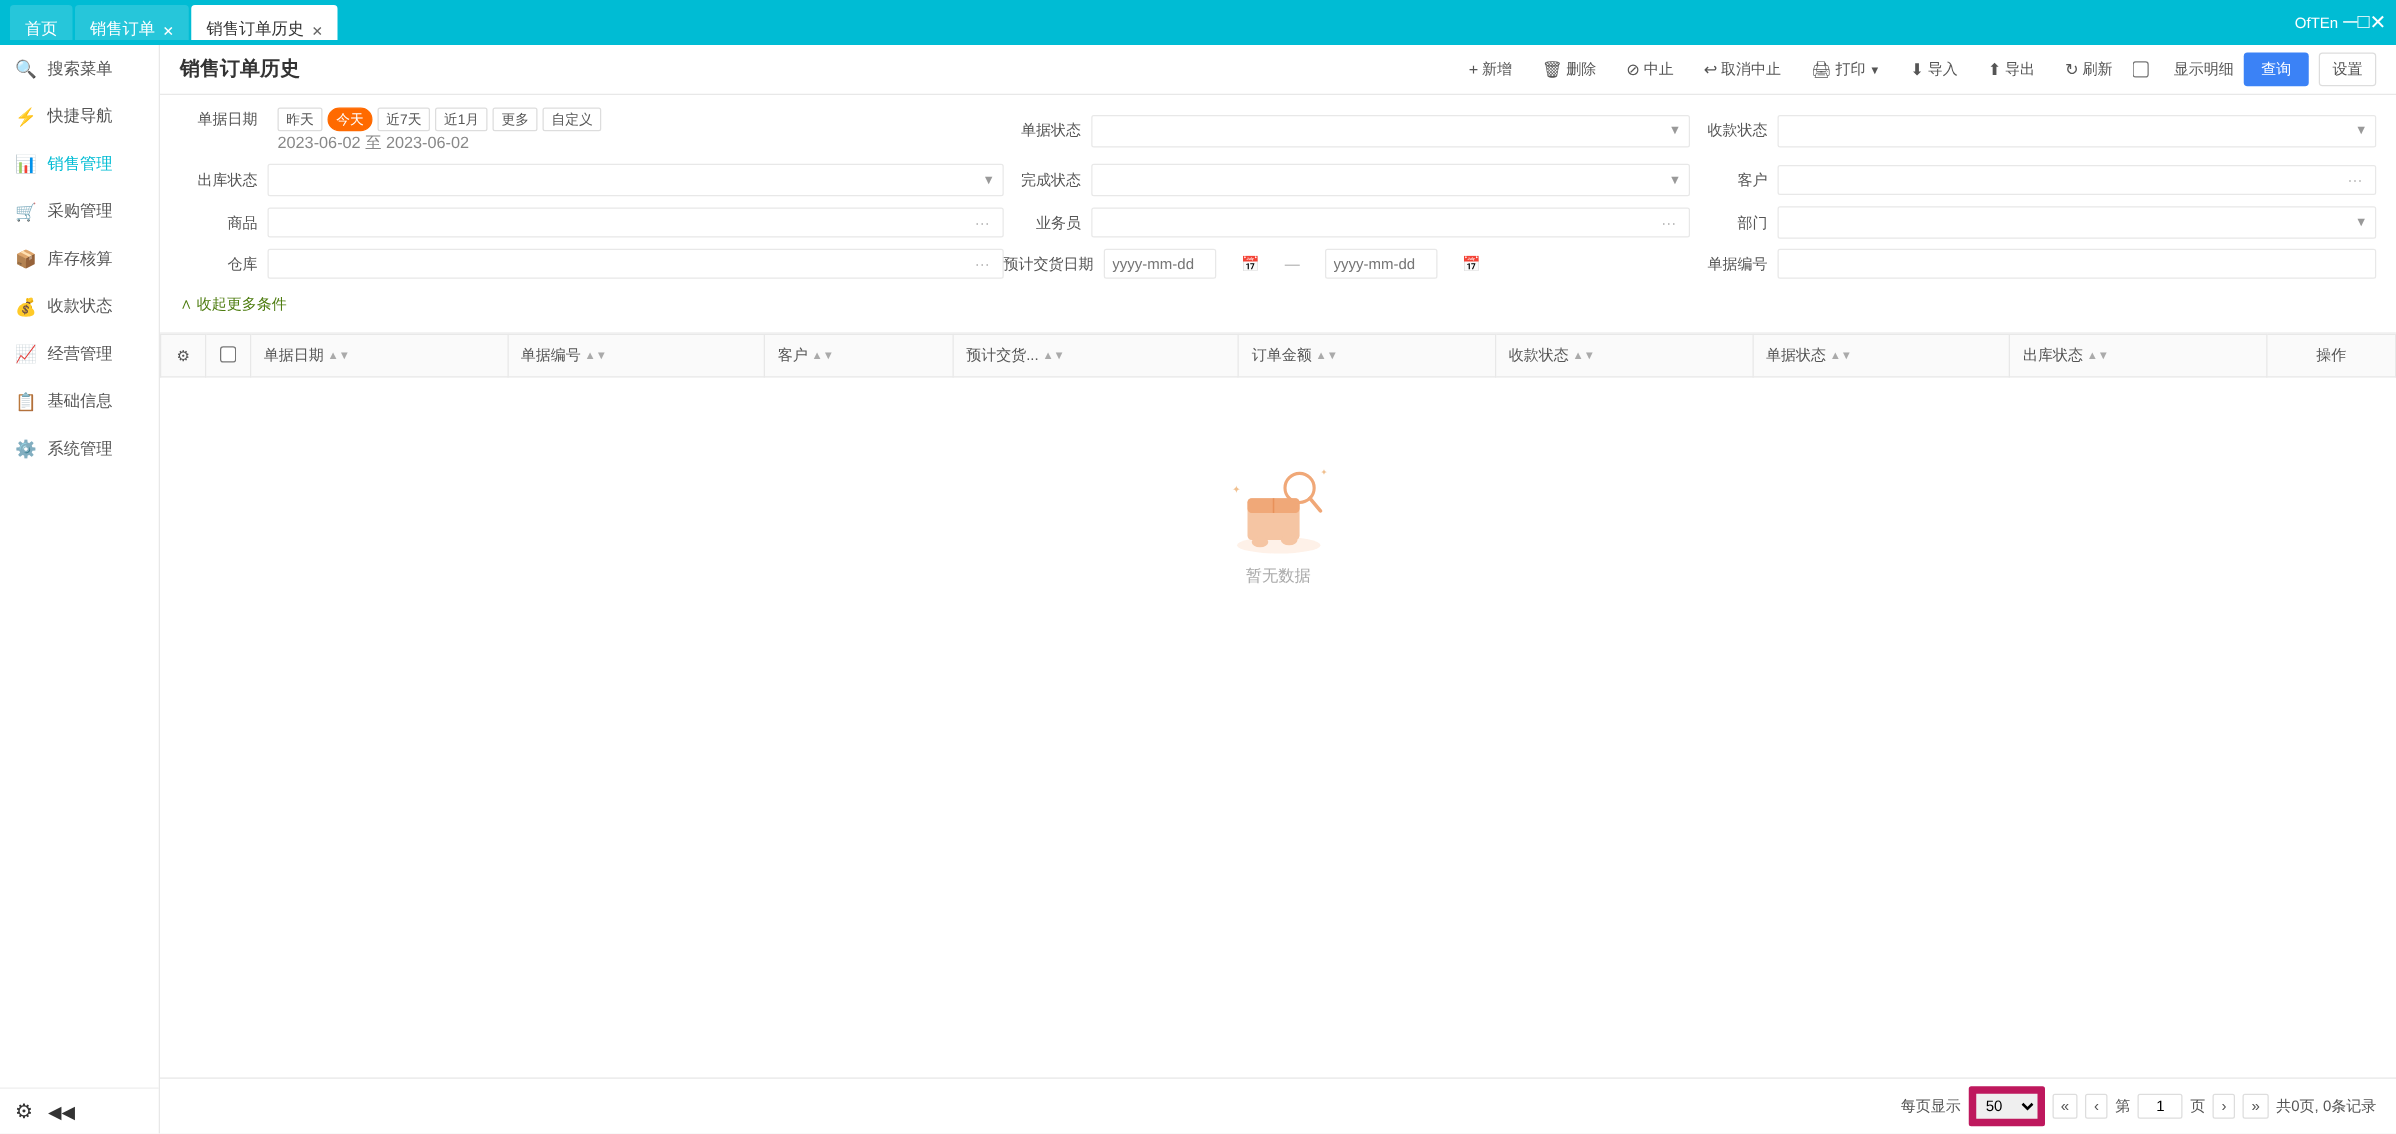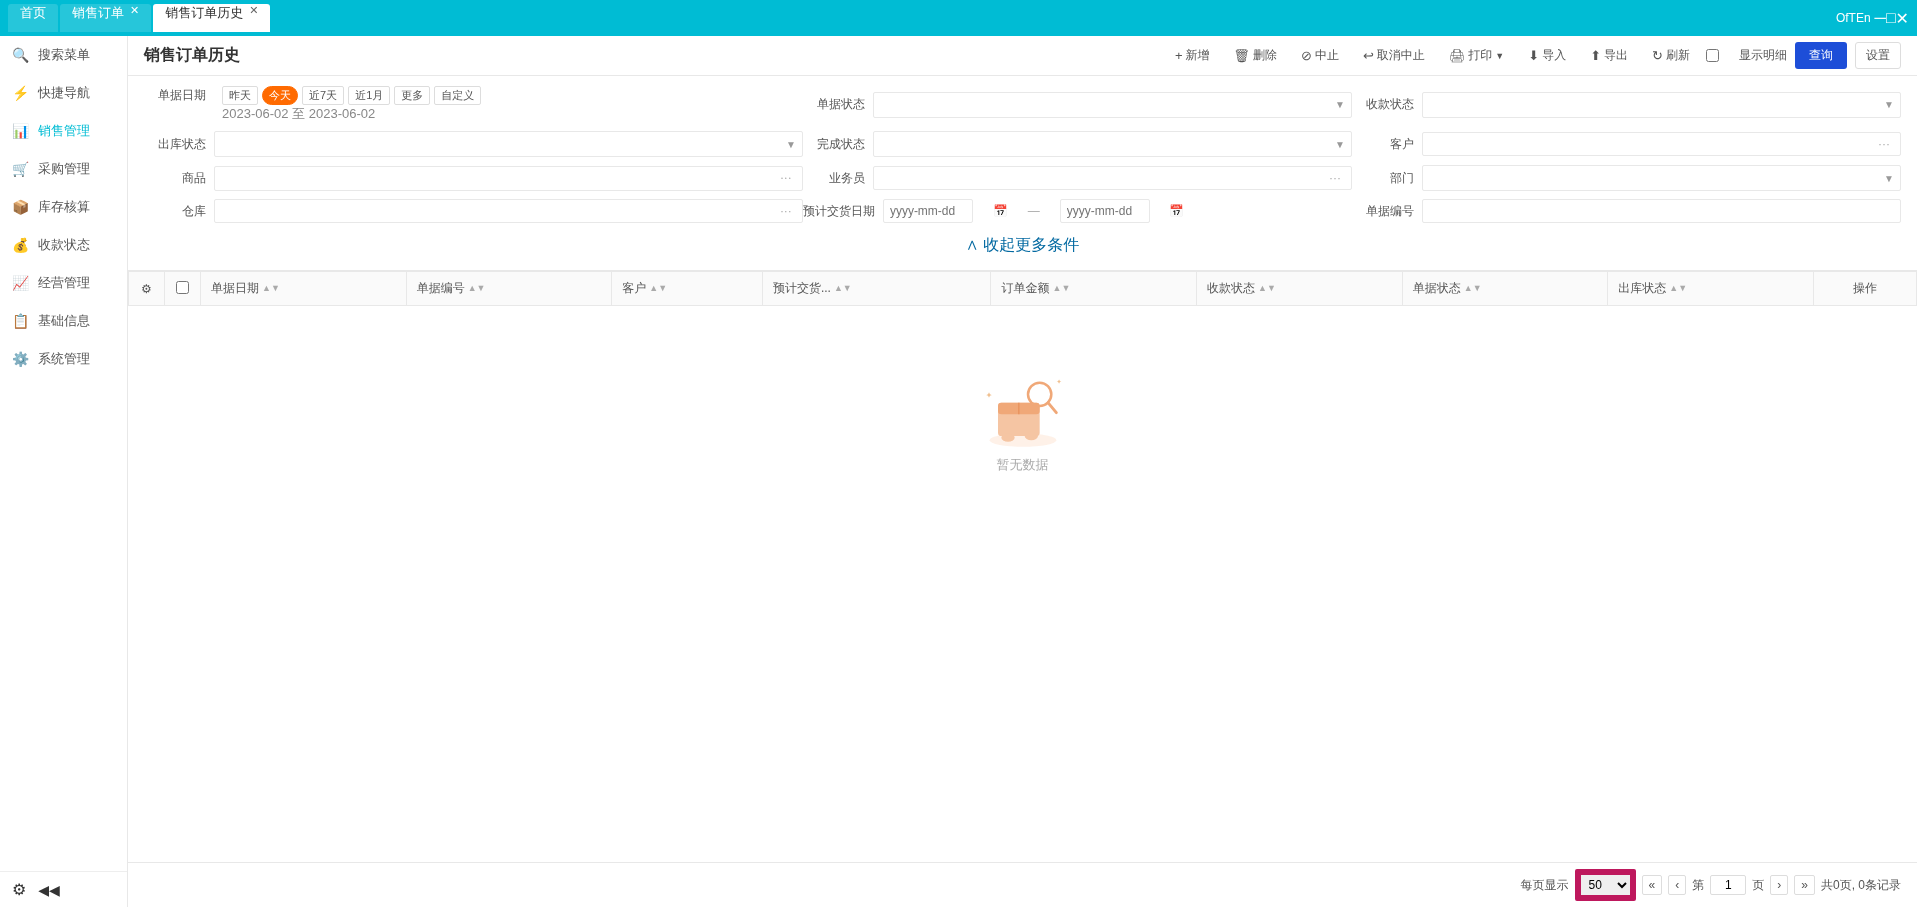--- a/index.html
+++ b/index.html
@@ -1,20 +1,20 @@
 <!DOCTYPE html>
 <html><head>
   <meta charset="utf-8">
   <style>
     * { box-sizing: border-box; margin: 0; padding: 0; }
     body { font-family: "Microsoft YaHei", "PingFang SC", Arial, sans-serif; font-size: 12px; background: #f5f5f5; color: #333; height: 907px; overflow: hidden; display: flex; flex-direction: column; }
 
     
     .top-bar { background: #00bcd4; height: 36px; display: flex; align-items: center; padding: 0 8px; flex-shrink: 0; }
-    .tab { display: flex; align-items: flex-start; padding: 0 12px; height: 28px; background: rgba(255,255,255,0.15); color: #fff; border-radius: 3px 3px 0 0; margin-right: 2px; cursor: pointer; font-size: 13px; }
+    .tab { display: flex; align-items: flex-end; padding: 0 12px; height: 28px; background: rgba(255,255,255,0.15); color: #fff; border-radius: 3px 3px 0 0; margin-right: 2px; cursor: pointer; font-size: 13px; }
     .tab.active { background: #fff; color: #333; }
     .tab-close { margin-left: 6px; cursor: pointer; font-size: 11px; color: #666; }
     .tab-close-white { margin-left: 6px; cursor: pointer; font-size: 11px; color: #fff; }
     .top-bar-spacer { flex: 1; }
     .top-bar-btn { color: #fff; cursor: pointer; font-size: 16px; background: none; border: none; }
     .often-label { color: #fff; font-size: 12px; margin-right: 4px; }
 
     
     .layout { display: flex; flex: 1; overflow: hidden; }
 
@@ -26,21 +26,21 @@
     .sidebar-bottom { margin-top: auto; border-top: 1px solid #eee; display: flex; align-items: center; padding: 8px 12px; gap: 12px; }
 
     
     .main { flex: 1; display: flex; flex-direction: column; overflow: hidden; }
 
     
     .toolbar { background: #fff; border-bottom: 1px solid #e8e8e8; padding: 6px 16px; display: flex; align-items: center; gap: 8px; flex-shrink: 0; }
     .page-title { font-size: 16px; font-weight: bold; color: #333; flex: 1; }
     .toolbar-btn { display: flex; align-items: center; gap: 3px; padding: 4px 8px; background: none; border: none; cursor: pointer; color: #555; font-size: 12px; }
     .toolbar-btn .btn-icon { font-size: 13px; }
-    .btn-primary { background: #1d4ed8; color: #fff; border: none; padding: 5px 14px; border-radius: 3px; cursor: pointer; font-size: 12px; }
+    .btn-primary { background: #3b82f6; color: #fff; border: none; padding: 5px 14px; border-radius: 3px; cursor: pointer; font-size: 12px; }
     .btn-secondary { background: #fff; color: #555; border: 1px solid #ddd; padding: 4px 10px; border-radius: 3px; cursor: pointer; font-size: 12px; }
     .show-detail-label { font-size: 12px; color: #555; display: flex; align-items: center; gap: 20px; }
     .checkbox-small { width: 13px; height: 13px; }
 
     
     .filter-area { background: #fff; padding: 10px 16px; border-bottom: 1px solid #e8e8e8; flex-shrink: 0; }
     .filter-row { display: flex; align-items: center; gap: 0; margin-bottom: 8px; }
     .filter-label { color: #555; font-size: 12px; min-width: 70px; text-align: right; padding-right: 8px; flex-shrink: 0; }
     .filter-cell { flex: 1; display: flex; align-items: center; }
 
@@ -52,21 +52,21 @@
     .select-field { width: 100%; border: 1px solid #e8e8e8; border-radius: 2px; padding: 4px 6px; background: #fff; color: #555; display: flex; align-items: center; justify-content: space-between; cursor: pointer; min-height: 26px; }
     .select-arrow { color: #999; font-size: 10px; }
     .input-field { width: 100%; border: 1px solid #e8e8e8; border-radius: 2px; padding: 4px 6px; font-size: 12px; color: #555; outline: none; }
     .ellipsis-btn { color: #aaa; cursor: pointer; padding: 0 4px; }
 
     .date-input-group { display: flex; align-items: center; gap: 20px; flex: 1; }
     .date-input { border: 1px solid #e8e8e8; border-radius: 2px; padding: 4px 6px; font-size: 12px; color: #bbb; width: 90px; }
     .date-icon { color: #aaa; cursor: pointer; }
     .date-sep { color: #aaa; }
 
-    .collapse-row { text-align: center; padding: 4px 0; cursor: pointer; color: #0369a1; font-size: 16px; }
+    .collapse-row { text-align: left; padding: 4px 0; cursor: pointer; color: #4d7c0f; font-size: 12px; }
 
     
     .table-area { flex: 1; overflow: auto; background: #fff; }
     .data-table { width: 100%; border-collapse: collapse; }
     .data-table th { background: #fafafa; border: 1px solid #e8e8e8; padding: 8px 10px; font-size: 12px; color: #555; font-weight: normal; white-space: nowrap; }
     .data-table td { border: 1px solid #e8e8e8; padding: 8px 10px; font-size: 12px; }
     .th-sortable { display: flex; align-items: center; gap: 3px; cursor: pointer; }
     .sort-icon { font-size: 9px; color: #aaa; display: flex; flex-direction: column; line-height: 1; }
 
     .empty-area { display: flex; flex-direction: column; align-items: center; justify-content: center; padding: 60px 0; }
@@ -252,21 +252,21 @@
         <div class="filter-cell" style="flex:1;">
           <span class="filter-label">客户</span>
           <div style="display:flex;align-items:center;flex:1;border:1px solid #e8e8e8;border-radius:2px;padding:4px 6px;background:#fff;">
             <span style="flex:1;"></span>
             <span class="ellipsis-btn">···</span>
           </div>
         </div>
       </div>
 
       <div class="filter-row">
-        <div class="filter-cell" style="flex:1.2;font-family:Liberation Serif, serif;">
+        <div class="filter-cell" style="flex:1.2;">
           <span class="filter-label">商品</span>
           <div style="display:flex;align-items:center;flex:1;border:1px solid #e8e8e8;border-radius:2px;padding:4px 6px;background:#fff;">
             <span style="flex:1;"></span>
             <span class="ellipsis-btn">···</span>
           </div>
         </div>
         <div class="filter-cell" style="flex:1;">
           <span class="filter-label">业务员</span>
           <div style="display:flex;align-items:center;flex:1;border:1px solid #e8e8e8;border-radius:2px;padding:4px 6px;background:#fff;">
             <span style="flex:1;"></span>

